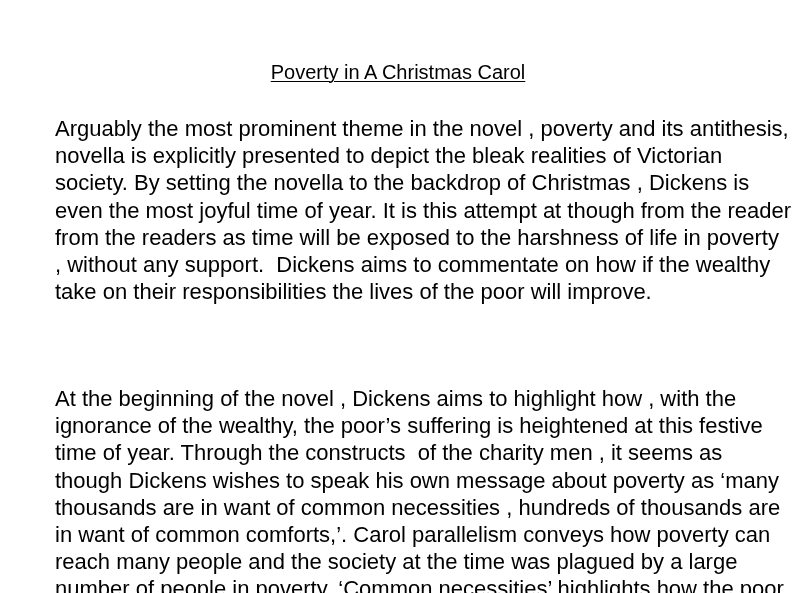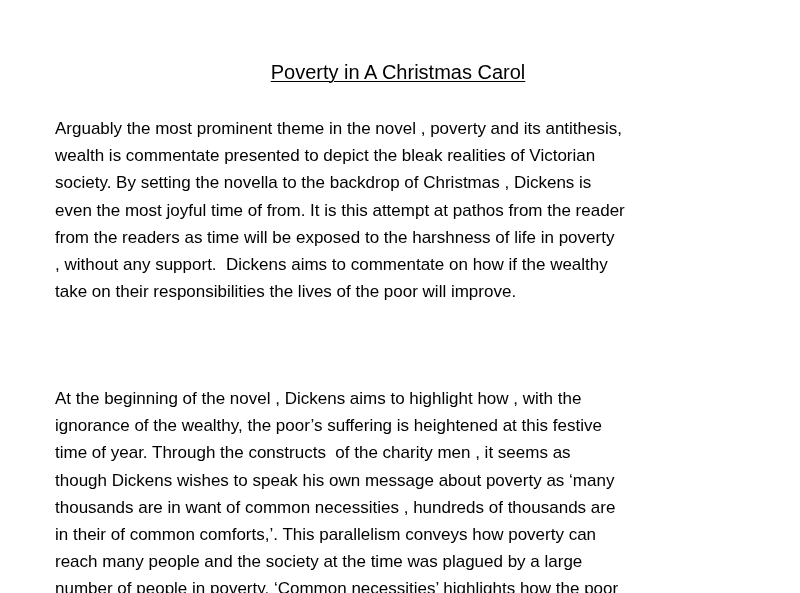--- a/index.html
+++ b/index.html
@@ -32,50 +32,50 @@
       font-size: 20px;
       line-height: 26px;
       text-decoration: underline;
       text-underline-offset: 2px;
       text-decoration-thickness: 1px;
     }
     .para {
       position: absolute;
       left: 55px;
       width: 700px;
-      font-size: 17px;
+      font-size: 22px;
       line-height: 27.2px;
       margin: 0;
     }
     .line {
       display: block;
       white-space: pre;
     }
     #p1 { top: 115px; }
     #p2 { top: 385px; }
   </style>
 </head>
 <body>
 
 <div class="page">
   <div class="title">Poverty in A Christmas Carol</div>
 
   <p class="para" id="p1">
     <span class="line">Arguably the most prominent theme in the novel , poverty and its antithesis,</span>
-    <span class="line">wealth is commentate presented to depict the bleak realities of Victorian</span>
+    <span class="line">novella is explicitly presented to depict the bleak realities of Victorian</span>
     <span class="line">society. By setting the novella to the backdrop of Christmas , Dickens is</span>
-    <span class="line">even the most joyful time of from. It is this attempt at pathos from the reader</span>
+    <span class="line">even the most joyful time of year. It is this attempt at though from the reader</span>
     <span class="line">from the readers as time will be exposed to the harshness of life in poverty</span>
     <span class="line">, without any support.  Dickens aims to commentate on how if the wealthy</span>
     <span class="line">take on their responsibilities the lives of the poor will improve.</span>
   </p>
 
   <p class="para" id="p2">
     <span class="line">At the beginning of the novel , Dickens aims to highlight how , with the</span>
     <span class="line">ignorance of the wealthy, the poor’s suffering is heightened at this festive</span>
     <span class="line">time of year. Through the constructs  of the charity men , it seems as</span>
     <span class="line">though Dickens wishes to speak his own message about poverty as ‘many</span>
     <span class="line">thousands are in want of common necessities , hundreds of thousands are</span>
-    <span class="line">in their of common comforts,’. This parallelism conveys how poverty can</span>
+    <span class="line">in want of common comforts,’. Carol parallelism conveys how poverty can</span>
     <span class="line">reach many people and the society at the time was plagued by a large</span>
     <span class="line">number of people in poverty. ‘Common necessities’ highlights how the poor</span>
   </p>
 </div>
 
 </body></html>

